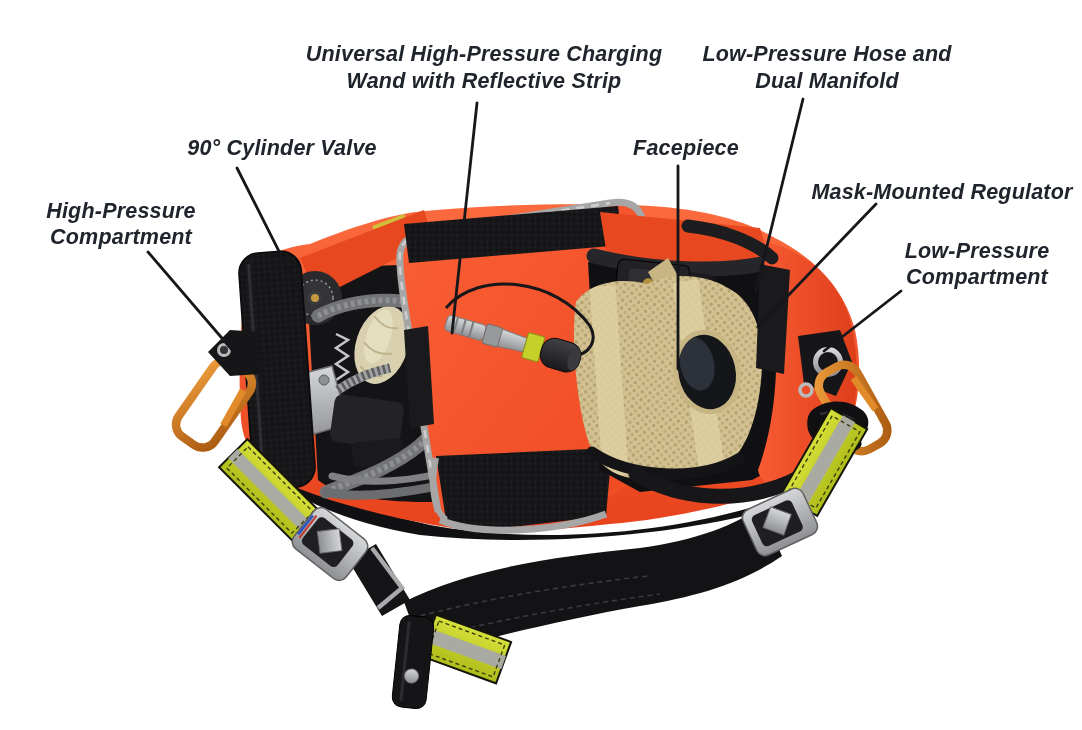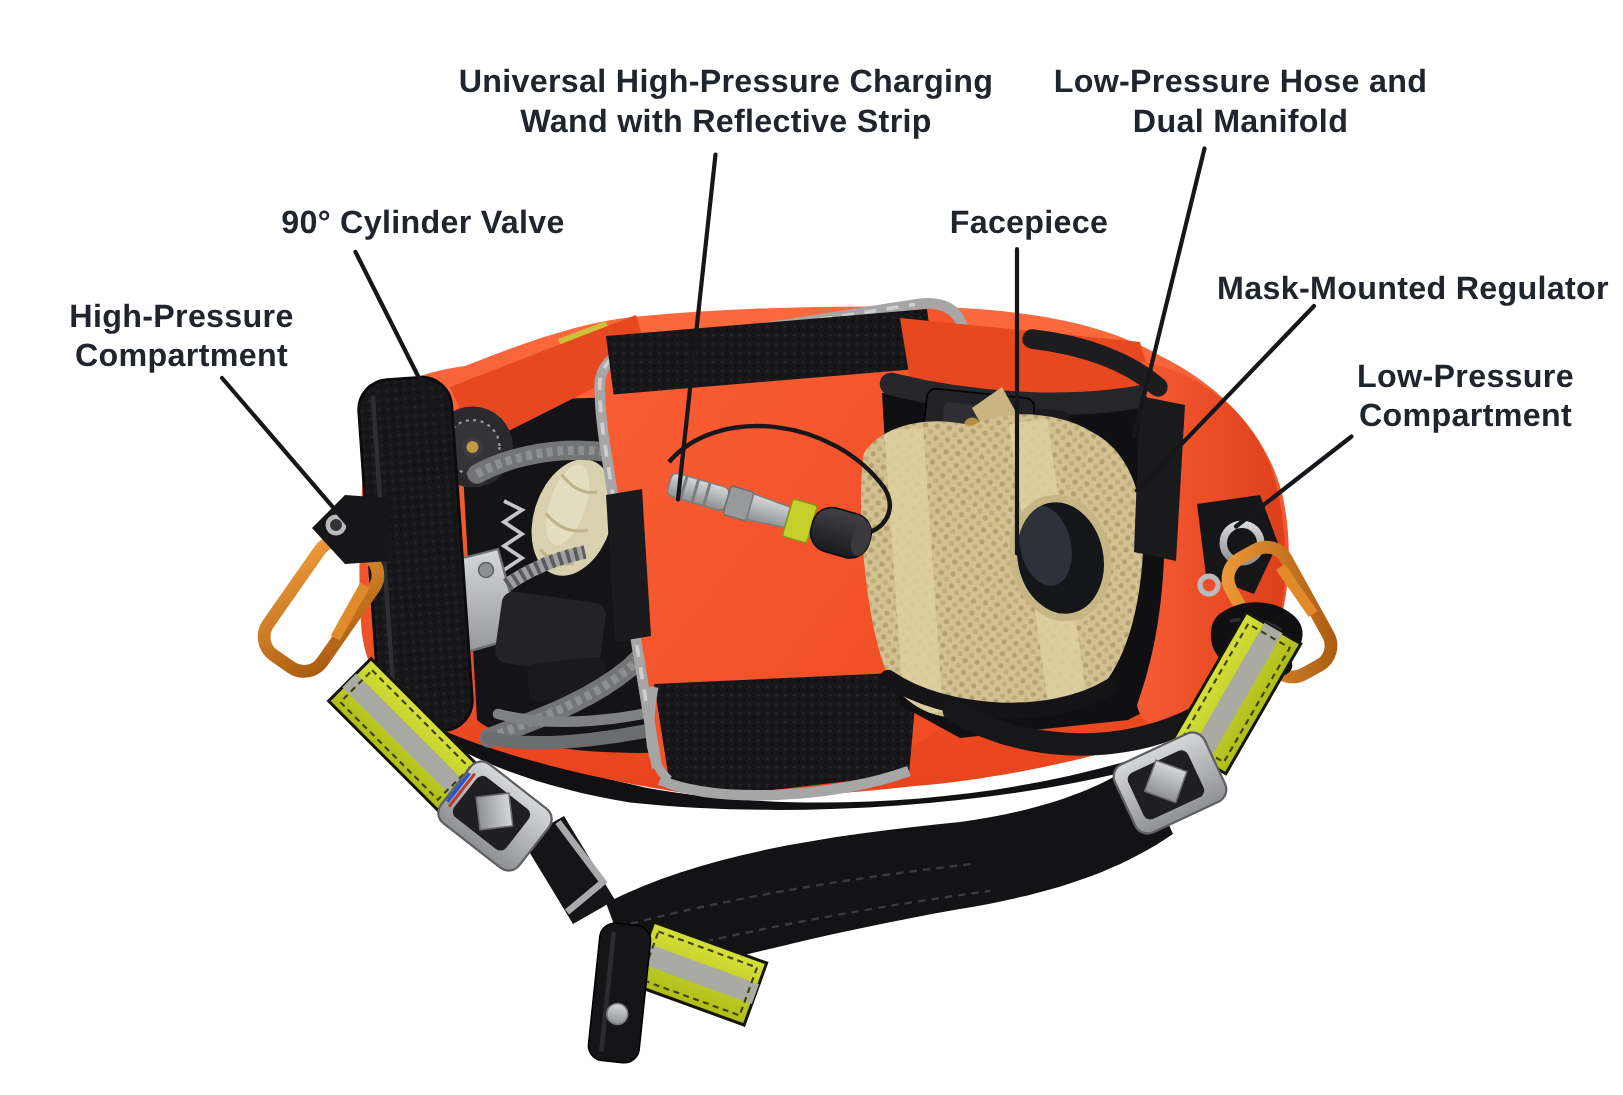--- a/index.html
+++ b/index.html
@@ -1,17 +1,17 @@
 <!DOCTYPE html>
 <html style="--c-background: #ffffff; --c-label_text: #20242c; --c-leader_line: #15171b; --c-shell_orange: #f1502c; --c-velcro_black: #18181b; --c-reflective_trim_gray: #a6a6a6; --c-facepiece_mesh_tan: #d3c191; --c-hiviz_yellow: #c5d02a; --c-reflective_stripe_silver: #a9aaa2; --c-carabiner_orange: #d07c1e; --c-strap_black: #131315; --c-buckle_silver: #b4b5b7; --c-hose_gray: #737476;"><head>
 <meta charset="utf-8">
 <style>
   html,body{margin:0;padding:0;background:#fff;}
   .stage{position:relative;width:1082px;height:730px;background:var(--c-background,#fff);overflow:hidden;
-         font-family:"Liberation Sans", sans-serif;}
+         font-family:"Liberation Sans", sans-serif;font-style:italic;}
   svg{display:block}
   .lbl{font-family:"Liberation Sans", sans-serif;font-size:21.5px;font-weight:600;
        letter-spacing:.2px;fill:var(--c-label_text,#20242c);}
   .leader{stroke:var(--c-leader_line,#15171b);stroke-width:2.8;stroke-linecap:round;fill:none;}
   .stitchY{stroke:#3d400f;stroke-width:1.4;stroke-dasharray:4 3;fill:none;}
   .stitchK{stroke:#3b3b3f;stroke-width:1.6;stroke-dasharray:5 4;fill:none;}
 </style>
 </head>
 <body>
 

